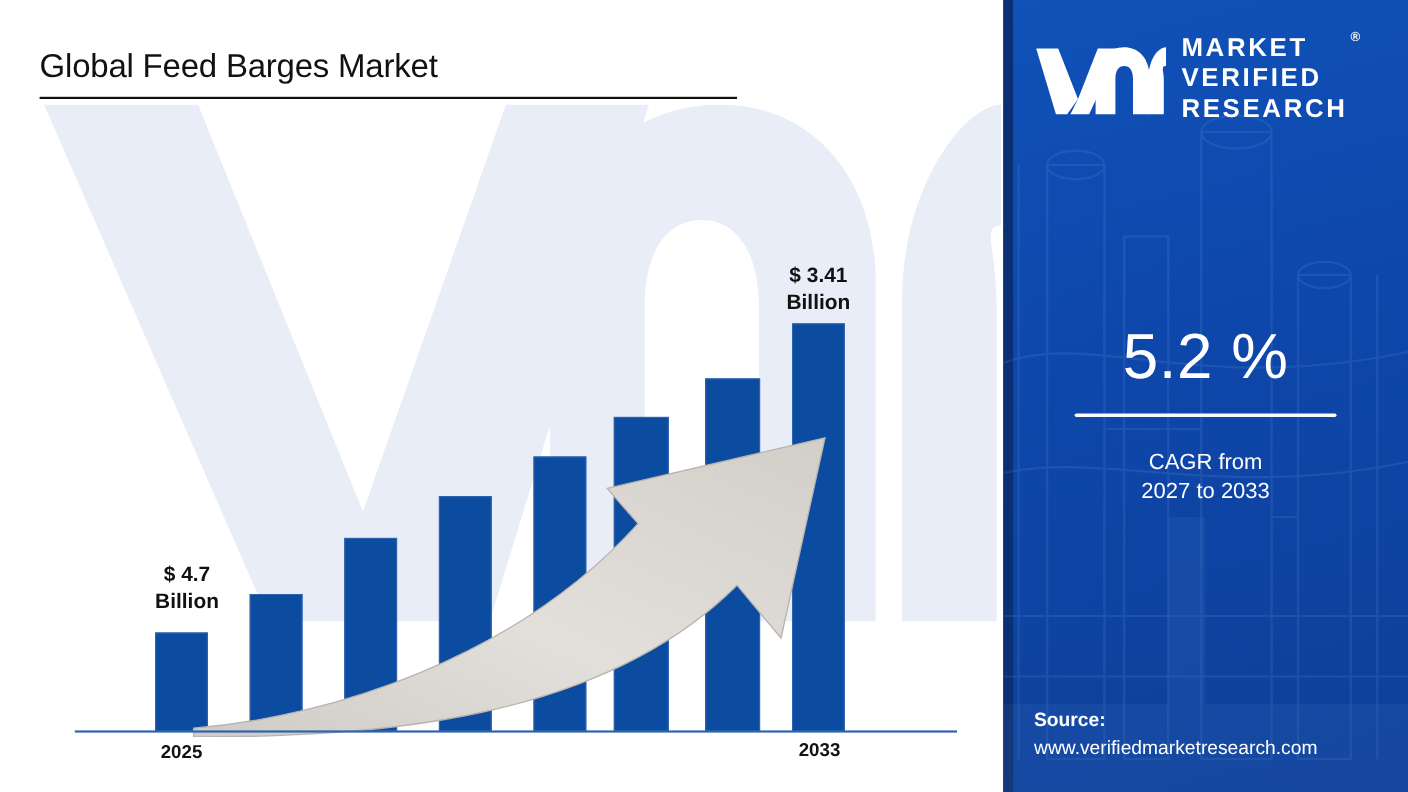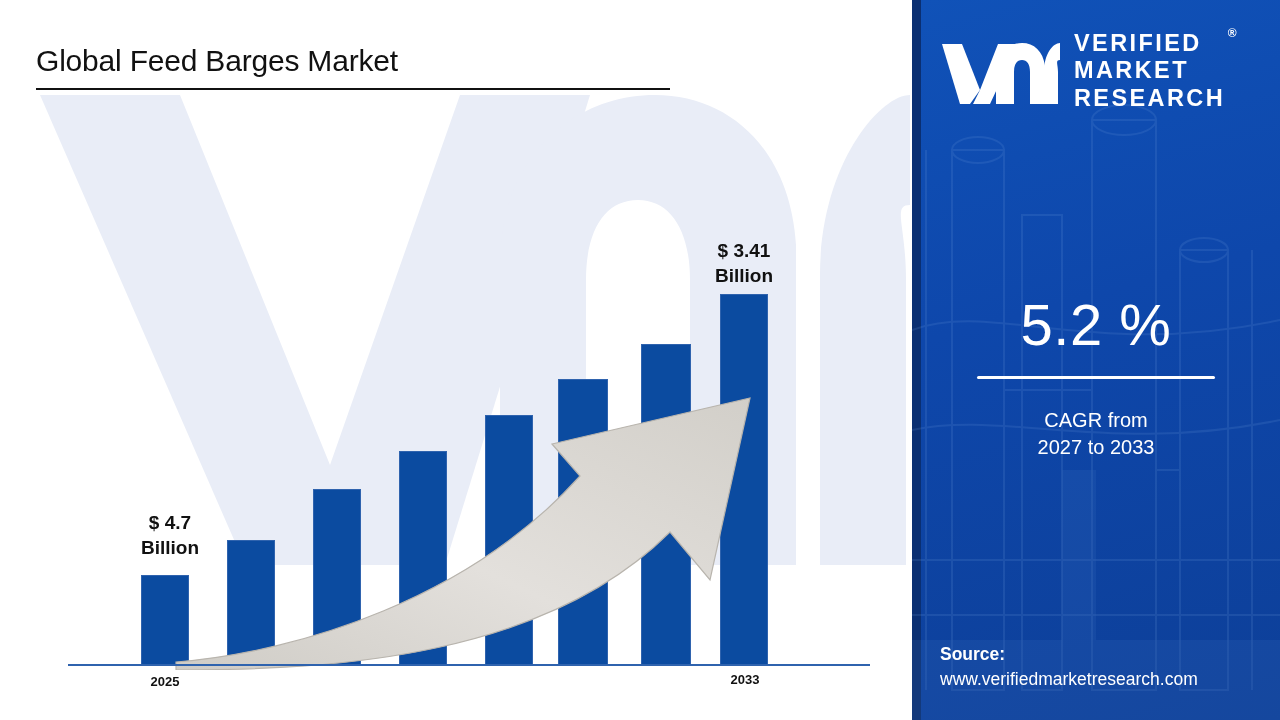--- a/index.html
+++ b/index.html
@@ -81,21 +81,21 @@
     font-weight: 600;
     color: #111111;
     line-height: 1.32;
     text-align: center;
     white-space: pre-line;
   }
   #label-start { left: 112px; top: 510px; width: 116px; }
   #label-end   { left: 686px; top: 238px; width: 116px; }
   .year-label {
     position: absolute;
-    font-size: 13px;
+    font-size: 17px;
     font-weight: 600;
     color: #111111;
     text-align: center;
     width: 110px;
   }
   #year-start { left: 110px; top: 674px; }
   #year-end   { left: 690px; top: 672px; }
 
   #growth-arrow {
     position: absolute;
@@ -287,22 +287,22 @@
       <div id="logo-row">
         <svg id="logo-mark" viewBox="0 0 120 66">
           <g fill="#ffffff">
             <path d="M2 6 L22 6 L40 52 L30 66 L20 66 L2 6 Z"></path>
             <path d="M40 52 L58 6 L78 6 L50 66 L33 66 Z"></path>
             <path d="M56 66 L56 34 C56 16 68 5 82 5 C94 5 103 13 105 28 L105 66 L90 66 L90 34 C90 26 87 22 82 22 C77 22 74 26 74 34 L74 66 Z"></path>
             <path d="M104 66 L104 34 C104 16 113 5 120 5 L120 22 C115 22 118 26 118 34 L118 66 Z"></path>
           </g>
         </svg>
         <div id="logo-wordmark">
+          <div>MARKET</div>
           <div>VERIFIED</div>
-          <div>MARKET</div>
           <div>RESEARCH</div>
           <span id="reg-mark">®</span>
         </div>
       </div>
 
       <div id="cagr-block">
         <div id="cagr-value">5.2 %</div>
         <div id="cagr-divider"></div>
         <div id="cagr-caption">CAGR from
 2027 to 2033</div>

